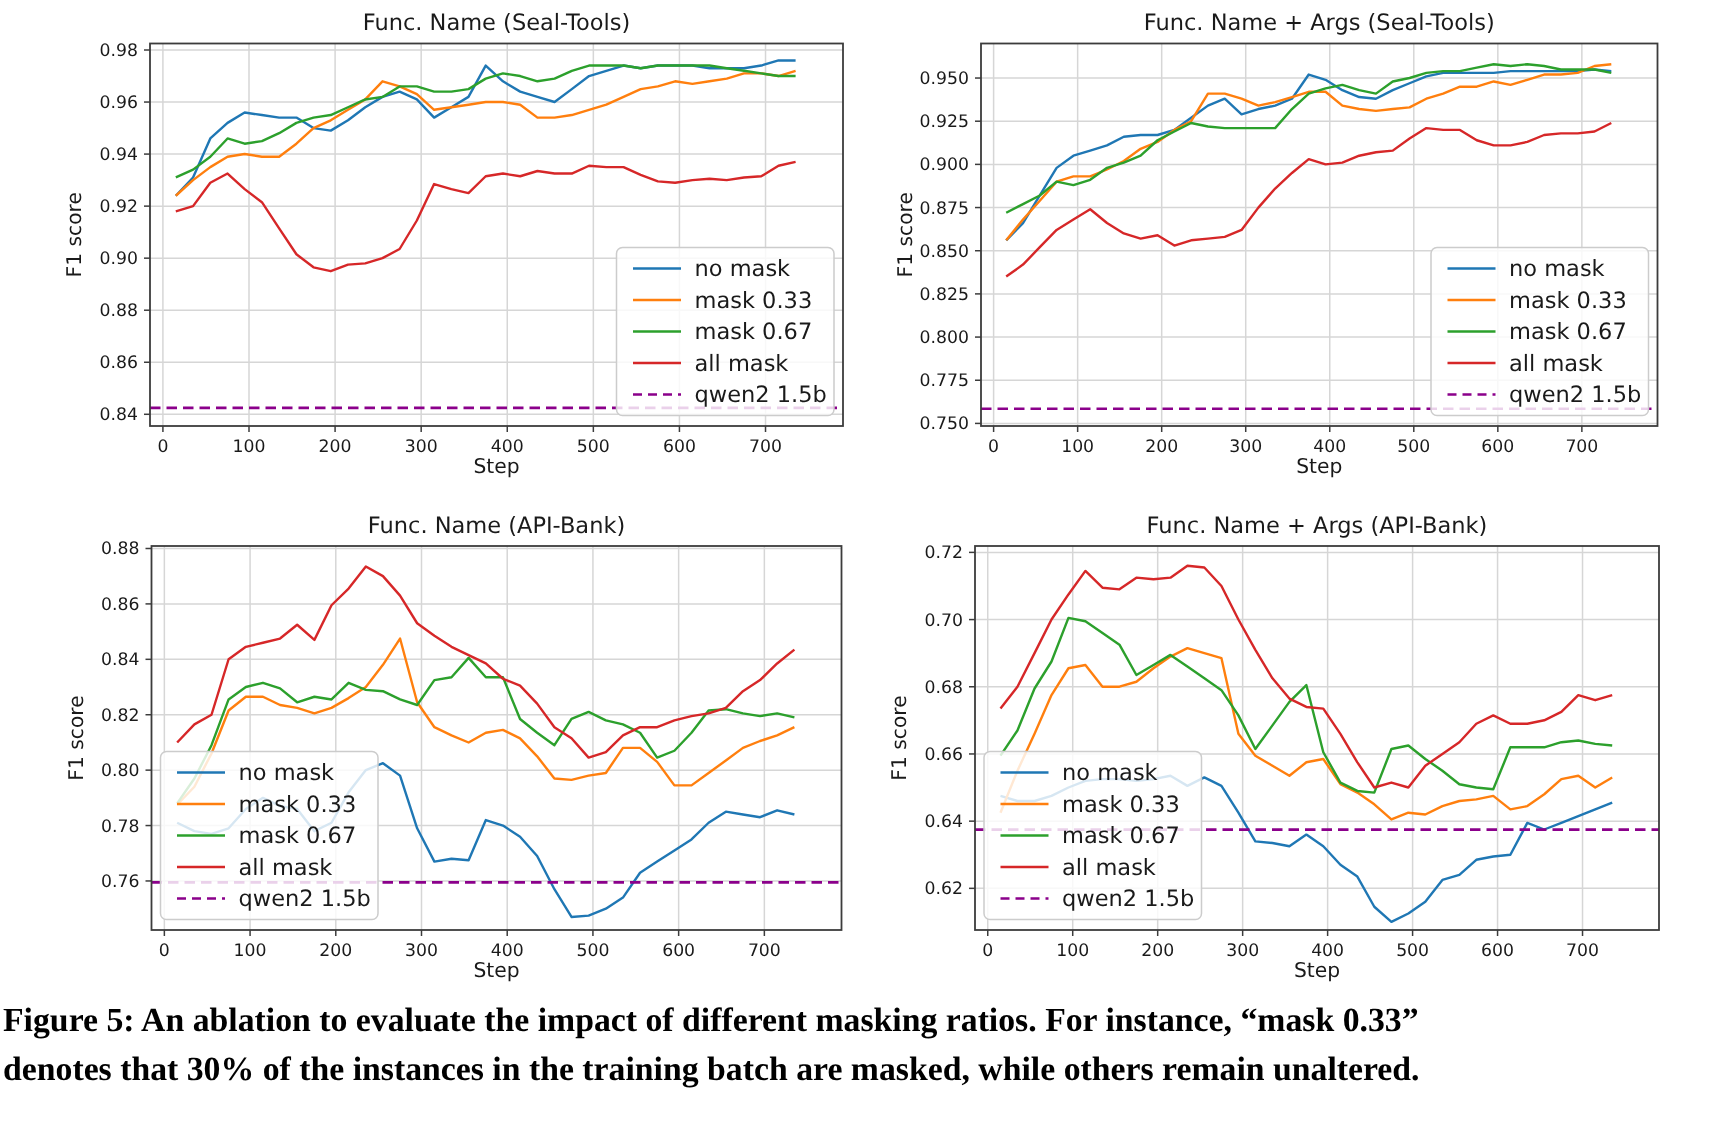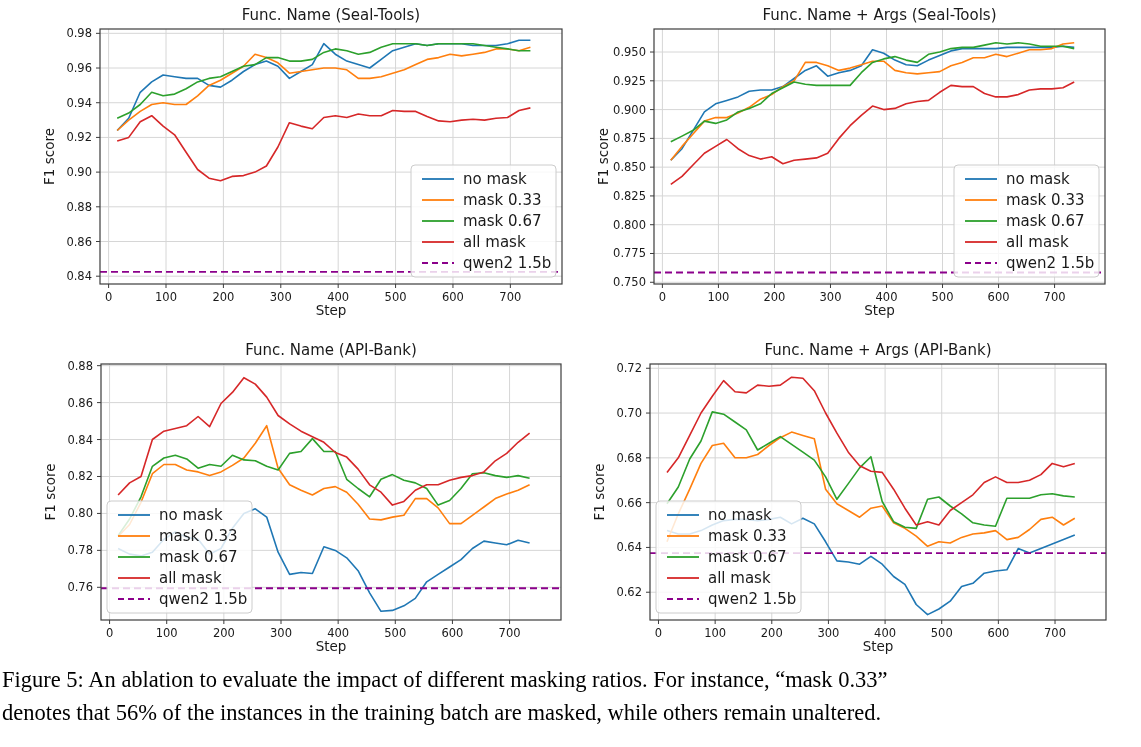--- a/index.html
+++ b/index.html
@@ -2,21 +2,21 @@
 <html><head>
 <meta charset="utf-8">
 <style>
   html,body{margin:0;padding:0;background:#ffffff;}
   body{width:1141px;height:747px;position:relative;overflow:hidden;
        font-family:"DejaVu Sans",sans-serif;}
   #figure{position:absolute;left:0;top:0;width:1141px;height:747px;background:#fff;}
   #charts-svg{display:block;}
   #caption{position:absolute;left:2px;top:663px;width:1137px;
            font-family:"Liberation Serif",serif;font-size:22.5px;line-height:33px;
-           color:#000;}
+           color:#000;font-weight:bold;}
   text{font-family:"DejaVu Sans",sans-serif;}
 </style>
 </head>
 <body>
 
 <div id="figure">
   <svg id="charts-svg" width="1141" height="660" viewBox="0 0 1141 660" xmlns="http://www.w3.org/2000/svg">
       <g>
         <g stroke="#d6d6d6" stroke-width="1">
           <line x1="108.6086956521739" y1="29" x2="108.6086956521739" y2="284"></line>
@@ -311,15 +311,15 @@
           <text x="708" y="562" font-size="15" fill="#1a1a1a">mask 0.67</text>
           <line x1="667" y1="578" x2="699" y2="578" stroke="#d62728" stroke-width="1.8"></line>
           <text x="708" y="583" font-size="15" fill="#1a1a1a">all mask</text>
           <line x1="667" y1="599" x2="699" y2="599" stroke="#8b008b" stroke-width="1.8" stroke-dasharray="6 4"></line>
           <text x="708" y="604" font-size="15" fill="#1a1a1a">qwen2 1.5b</text>
         </g>
       </g>
     </svg>
   <div id="caption">
     <div>Figure 5: An ablation to evaluate the impact of different masking ratios. For instance, “mask 0.33”</div>
-    <div>denotes that 56% of the instances in the training batch are masked, while others remain unaltered.</div>
+    <div>denotes that 30% of the instances in the training batch are masked, while others remain unaltered.</div>
   </div>
 </div>
 
 </body></html>

